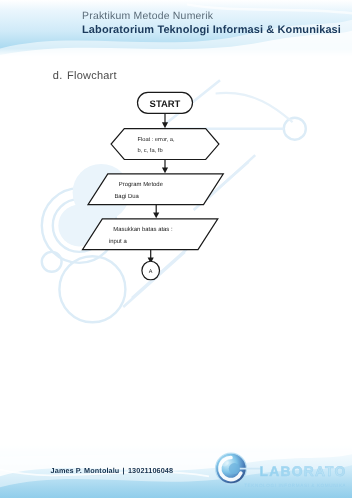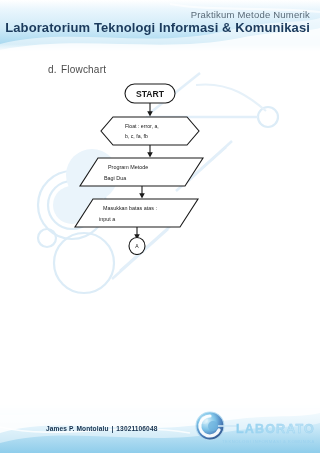--- a/index.html
+++ b/index.html
@@ -12,28 +12,28 @@
   .page{position:absolute;inset:0;background:#fff;}
 
   
   .header-band{
     position:absolute;left:0;top:0;width:320px;height:52px;
     background:linear-gradient(180deg,#ffffff 0%,#eaf6fd 18%,#cfeaf8 55%,#a9d9f0 85%,#ffffff 100%);
     overflow:hidden;
   }
   .header-swoosh{position:absolute;left:0;top:0;width:320px;height:52px;}
   .header-text{
-    position:absolute;right:10px;top:9px;text-align:right;z-index:3;
+    position:absolute;right:10px;top:9px;z-index:3;
   }
   .hdr-line1{
     font-size:9.5px;color:#5a6b78;letter-spacing:.2px;line-height:12px;
     font-family:"Liberation Sans",sans-serif;
   }
   .hdr-line2{
-    font-size:13px;color:#1b3a5c;font-weight:bold;line-height:11px;
+    font-size:10px;color:#1b3a5c;font-weight:bold;line-height:11px;
     letter-spacing:.1px;margin-top:1px;
     font-family:"Liberation Sans",sans-serif;
   }
 
   
   .watermark{position:absolute;left:0;top:55px;width:320px;height:340px;z-index:0;}
 
   
   .section-label{
     position:absolute;left:48px;top:64px;z-index:4;

